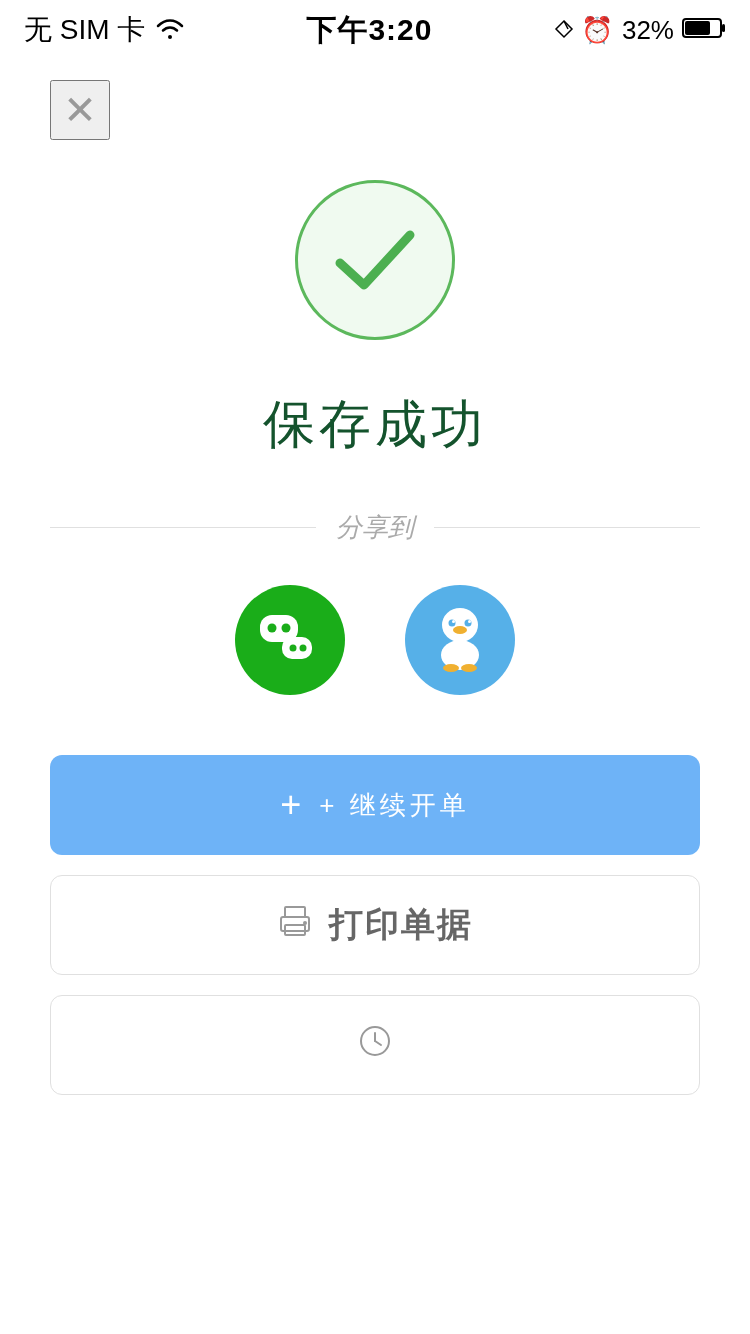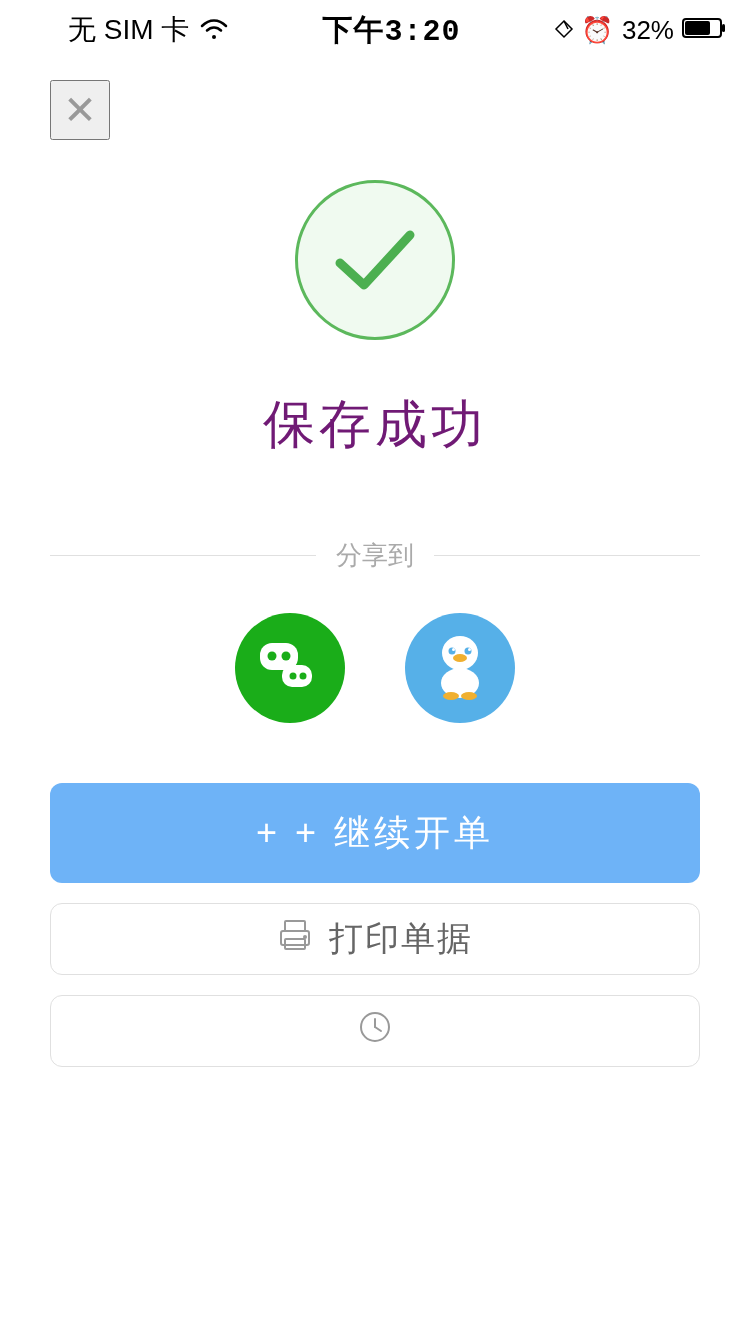--- a/index.html
+++ b/index.html
@@ -25,29 +25,27 @@
       background: #ffffff;
     }
 
     .status-left {
       display: flex;
       align-items: center;
       gap: 10px;
       font-size: 28px;
       color: #000;
       font-weight: 500;
-      margin-left: 44px;
     }
 
     .status-center {
       font-size: 30px;
       font-weight: 600;
       color: #000;
       letter-spacing: 1px;
-      font-family: Liberation Mono, monospace;
     }
 
     .status-right {
       display: flex;
       align-items: center;
       gap: 8px;
       font-size: 26px;
       color: #000;
     }
 
@@ -89,30 +87,31 @@
       display: flex;
       align-items: center;
       justify-content: center;
       margin-bottom: 50px;
     }
 
     
     .success-title {
       font-size: 52px;
       font-weight: 500;
-      color: #701a75;
-      margin-bottom: 78px;
+      color: #14532d;
+      margin-bottom: 50px;
       letter-spacing: 4px;
       text-align: center;
     }
 
     
     .share-section {
       width: 100%;
       margin-bottom: 60px;
+      font-style: italic;
     }
 
     .share-divider {
       display: flex;
       align-items: center;
       gap: 20px;
       margin-bottom: 40px;
     }
 
     .share-divider::before,
@@ -179,32 +178,32 @@
       gap: 16px;
       cursor: pointer;
       font-size: 36px;
       color: white;
       font-weight: 400;
       letter-spacing: 2px;
     }
 
     .btn-secondary {
       width: 100%;
-      height: 72px;
+      height: 100px;
       background: white;
       border: 1px solid #e0e0e0;
       border-radius: 12px;
       display: flex;
       align-items: center;
       justify-content: center;
       gap: 16px;
       cursor: pointer;
       font-size: 34px;
       color: #666;
-      font-weight: 400;
+      font-weight: 700;
       letter-spacing: 2px;
     }
 
     
     .check-svg {
       width: 90px;
       height: 70px;
     }
   </style>
 </head>
@@ -294,21 +293,21 @@
         </svg>
       </div>
 
     </div>
   </div>
 
   <div class="action-buttons">
 
     <button class="btn-primary">
       <span style="font-size:36px; font-weight:300;">+</span>
-      <span style="font-size:36px; letter-spacing:4px;">+ 继续开单</span>
+      <span style="font-size:26px; letter-spacing:4px;">+ 继续开单</span>
     </button>
 
     <button class="btn-secondary">
       <span>
         <svg width="36" height="36" viewBox="0 0 36 36" fill="none">
           <rect x="8" y="4" width="20" height="10" rx="1" stroke="#999" stroke-width="2"></rect>
           <rect x="4" y="14" width="28" height="14" rx="2" stroke="#999" stroke-width="2"></rect>
           <rect x="8" y="22" width="20" height="10" rx="1" stroke="#999" stroke-width="2"></rect>
           <circle cx="28" cy="20" r="2" fill="#999"></circle>
         </svg>

